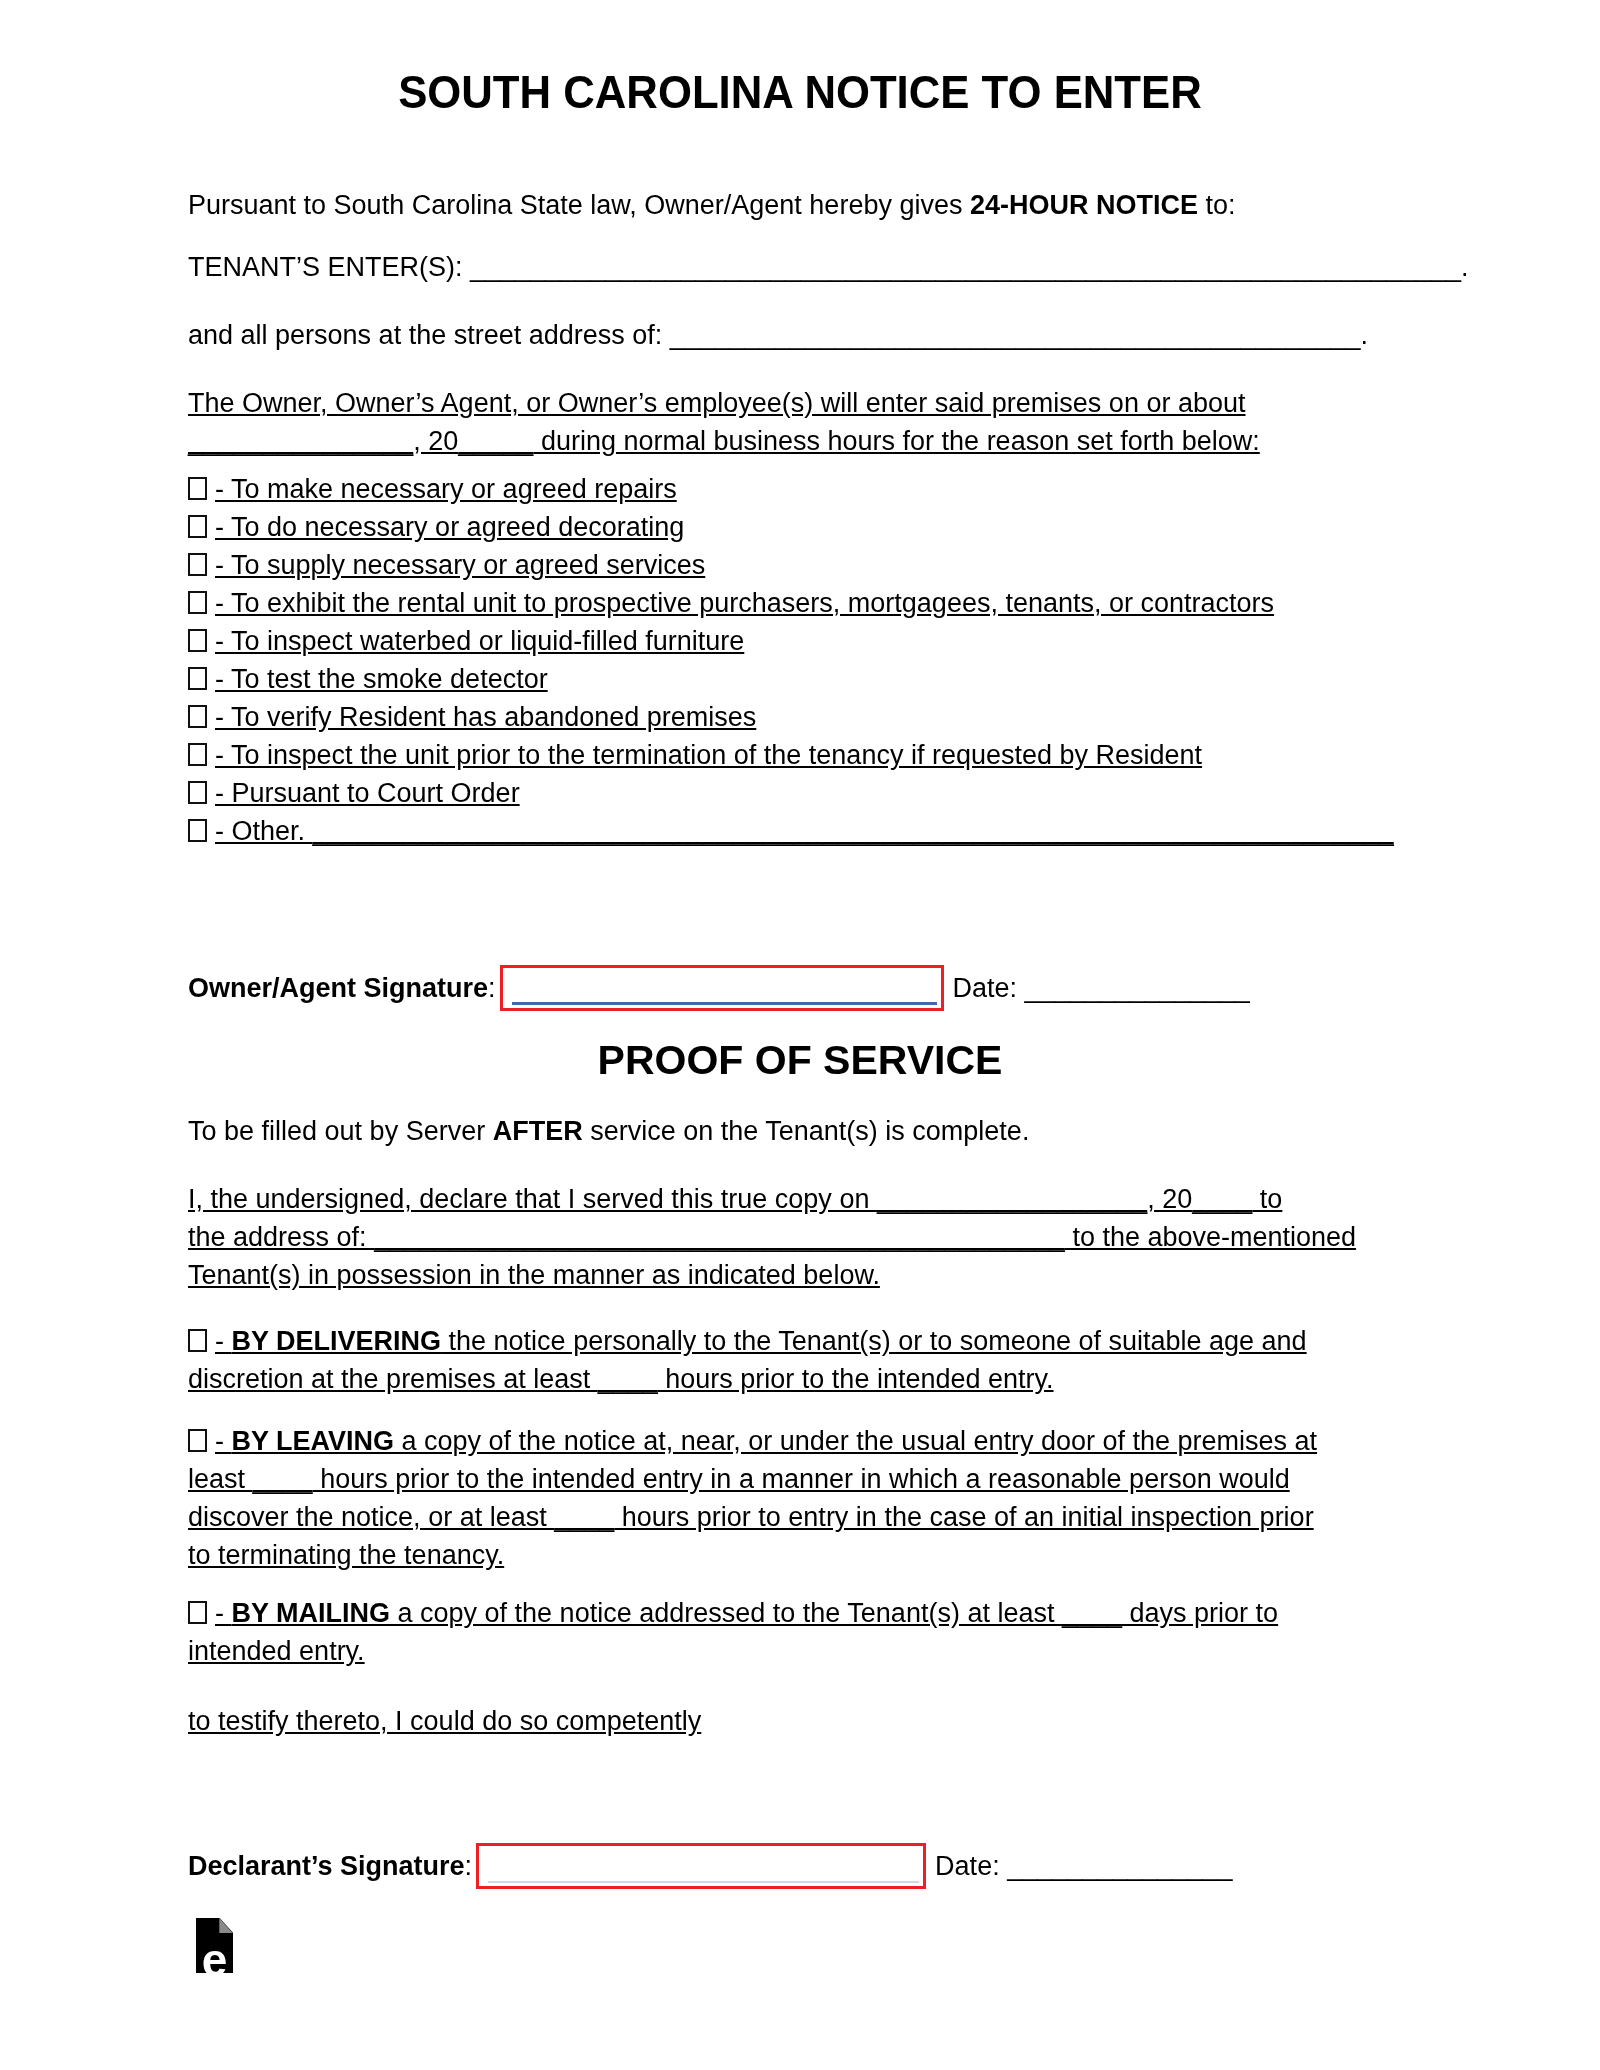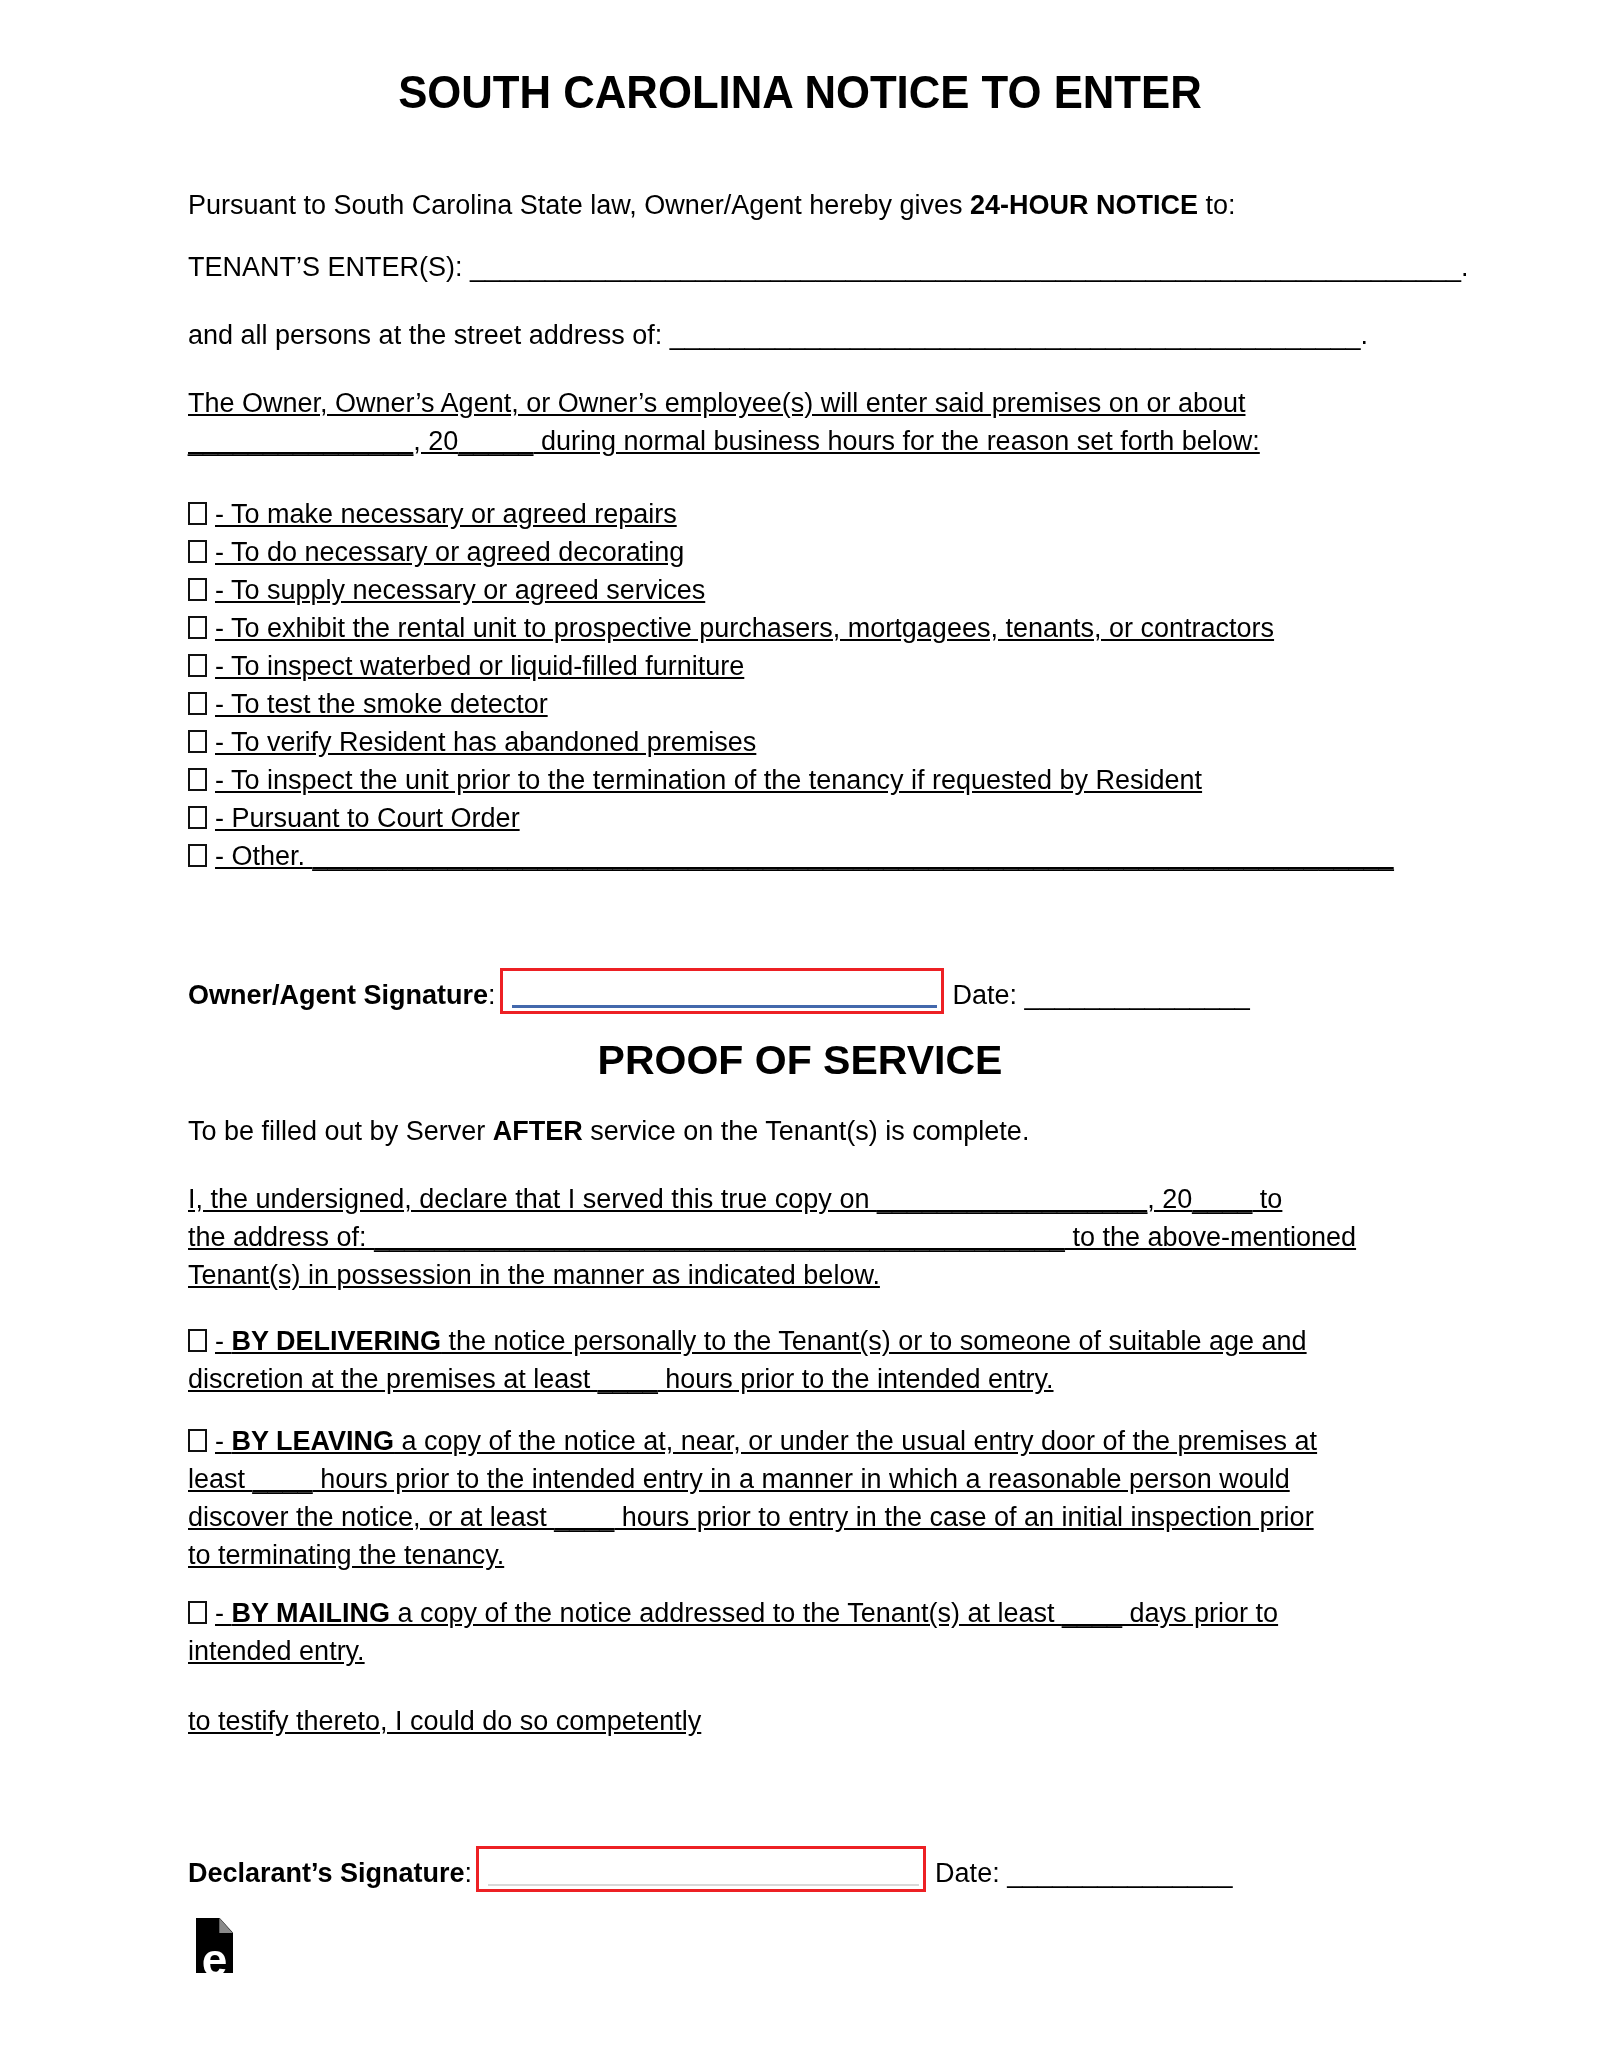--- a/index.html
+++ b/index.html
@@ -35,21 +35,21 @@
     width: 15px;
     height: 19px;
     border: 2px solid #111;
     vertical-align: -2px;
     margin-right: 8px;
     background: #fff;
   }
   .row38 { height: 38px; text-decoration: underline; }
   .sigrow {
     display: flex;
-    align-items: flex-end;
+    align-items: center;
     height: 52px;
   }
   .sigbox {
     position: relative;
     width: 444px;
     height: 46px;
     border: 3px solid #ed2024;
     background: #fff;
     margin-left: 4px;
     box-sizing: border-box;
@@ -95,21 +95,21 @@
 
   <div class="abs" style="top:248px"><span>TENANT’S ENTER(S): </span><span>__________________________________________________________________</span><span>.</span></div>
 
   <div class="abs" style="top:316px"><span>and all persons at the street address of: </span><span>______________________________________________</span><span>.</span></div>
 
   <div class="abs" style="top:384px">
     <div class="row38">The Owner, Owner’s Agent, or Owner’s employee(s) will enter said premises on or about</div>
     <div class="row38"><span>_______________</span><span>, 20</span><span>_____</span><span> during normal business hours for the reason set forth below:</span></div>
   </div>
 
-  <div class="abs" style="top:495px">
+  <div class="abs" style="top:470px">
     <div class="row38"><span class="checkbox"></span><span>- To make necessary or agreed repairs</span></div>
     <div class="row38"><span class="checkbox"></span><span>- To do necessary or agreed decorating</span></div>
     <div class="row38"><span class="checkbox"></span><span>- To supply necessary or agreed services</span></div>
     <div class="row38"><span class="checkbox"></span><span>- To exhibit the rental unit to prospective purchasers, mortgagees, tenants, or contractors</span></div>
     <div class="row38"><span class="checkbox"></span><span>- To inspect waterbed or liquid-filled furniture</span></div>
     <div class="row38"><span class="checkbox"></span><span>- To test the smoke detector</span></div>
     <div class="row38"><span class="checkbox"></span><span>- To verify Resident has abandoned premises</span></div>
     <div class="row38"><span class="checkbox"></span><span>- To inspect the unit prior to the termination of the tenancy if requested by Resident</span></div>
     <div class="row38"><span class="checkbox"></span><span>- Pursuant to Court Order</span></div>
     <div class="row38"><span class="checkbox"></span><span>- Other. </span><span>________________________________________________________________________</span></div>

